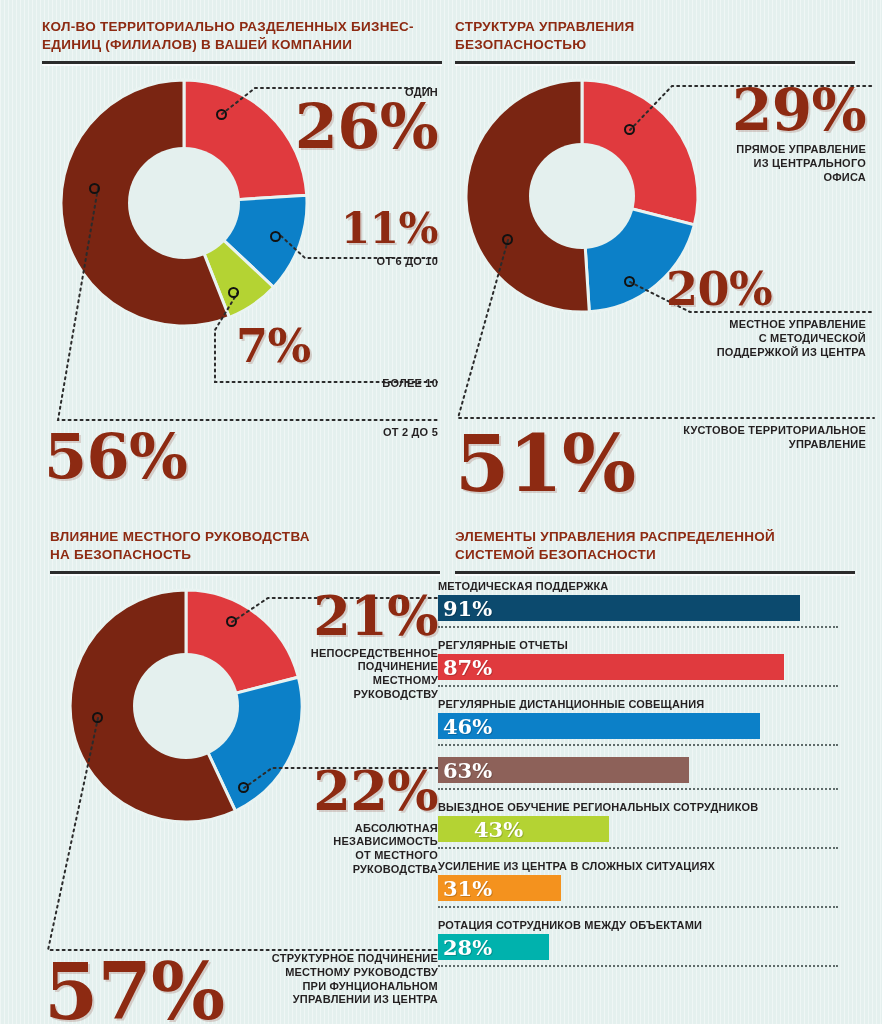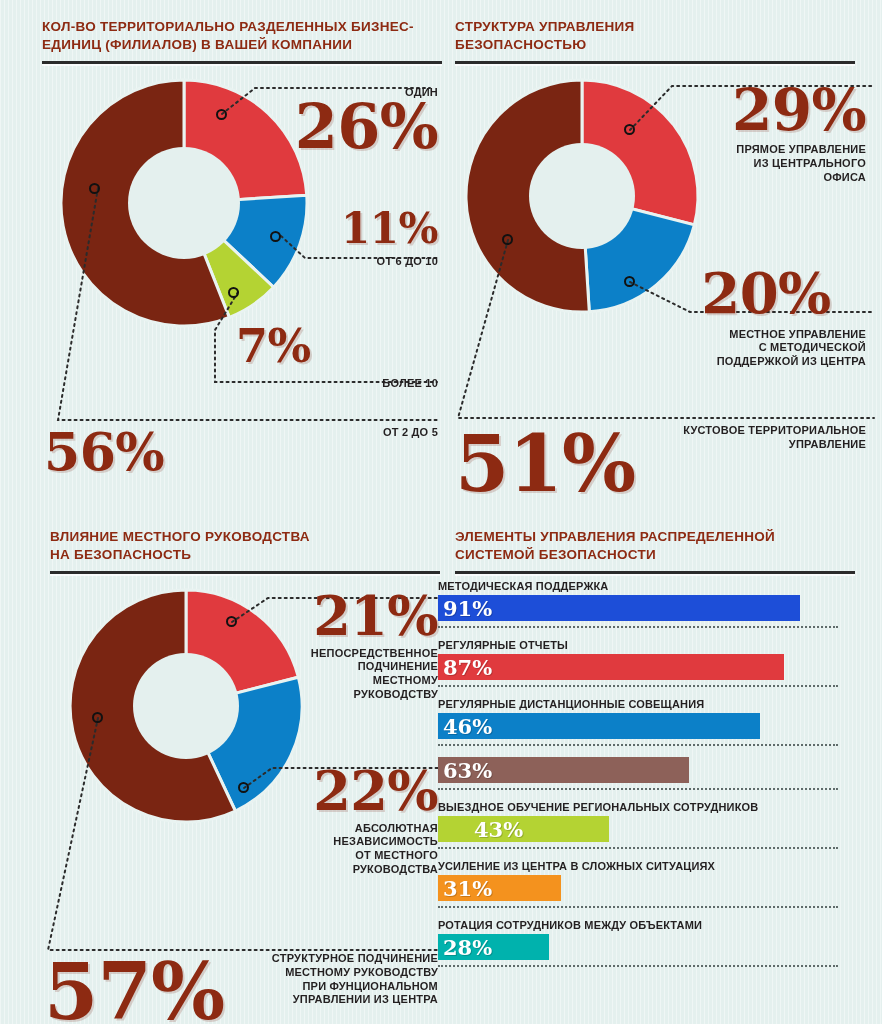--- a/index.html
+++ b/index.html
@@ -147,21 +147,21 @@
   </div>
 
   <div style="position:absolute;left:200px;top:325px;width:238px;">
     <div class="bignum" style="font-size:46px;text-align:left;padding-left:36px;">7%</div>
     <div class="cap cap-r" style="margin-top:10px;">БОЛЕЕ 10</div>
   </div>
 
   <div style="position:absolute;left:240px;top:426px;width:198px;">
     <div class="cap cap-r">ОТ 2 ДО 5</div>
   </div>
-  <div class="bignum" style="position:absolute;left:44px;top:428px;font-size:52px;text-align:center;">56%</div>
+  <div class="bignum" style="position:absolute;left:44px;top:428px;font-size:62px;text-align:center;">56%</div>
 
   <div class="panel" style="left:455px;top:18px;width:400px;">
     <div class="panel-title">СТРУКТУРА УПРАВЛЕНИЯ
 БЕЗОПАСНОСТЬЮ</div>
     <div class="rule"></div>
   </div>
 
   <div class="donut" style="left:458px;top:72px;width:248px;height:248px;">
     <svg width="248" height="248" viewBox="0 0 248 248">
       <g transform="translate(124,124)">
@@ -186,21 +186,21 @@
   <div class="marker" style="left:502px;top:234px;"></div>
 
   <div style="position:absolute;left:676px;top:84px;width:190px;">
     <div class="bignum" style="font-size:58px;text-align:right;">29%</div>
     <div class="cap cap-r" style="margin-top:6px;">ПРЯМОЕ УПРАВЛЕНИЕ
 ИЗ ЦЕНТРАЛЬНОГО
 ОФИСА</div>
   </div>
 
   <div style="position:absolute;left:666px;top:268px;width:200px;">
-    <div class="bignum" style="font-size:56px;text-align:center;">20%</div>
+    <div class="bignum" style="font-size:46px;text-align:left;">20%</div>
     <div class="cap cap-r" style="margin-top:8px;">МЕСТНОЕ УПРАВЛЕНИЕ
 С МЕТОДИЧЕСКОЙ
 ПОДДЕРЖКОЙ ИЗ ЦЕНТРА</div>
   </div>
 
   <div style="position:absolute;left:636px;top:424px;width:230px;">
     <div class="cap cap-r">КУСТОВОЕ ТЕРРИТОРИАЛЬНОЕ
 УПРАВЛЕНИЕ</div>
   </div>
   <div class="bignum" style="position:absolute;left:455px;top:428px;font-size:78px;">51%</div>
@@ -262,21 +262,21 @@
     <div class="panel-title">ЭЛЕМЕНТЫ УПРАВЛЕНИЯ РАСПРЕДЕЛЕННОЙ
 СИСТЕМОЙ БЕЗОПАСНОСТИ</div>
     <div class="rule"></div>
   </div>
 
   <div style="position:absolute;left:438px;top:580px;width:400px;">
     <div id="bars-container">
         <div class="bar-row" style="margin-bottom: 18px;">
           <div class="bar-label">МЕТОДИЧЕСКАЯ ПОДДЕРЖКА</div>
           <div class="bar-track">
-            <div class="bar-fill" style="background: #1d4ed8; width: 362px;">
+            <div class="bar-fill" style="background: #0c4a6e; width: 362px;">
               <span class="bar-val">91%</span>
             </div>
             <div class="bar-dots"></div>
           </div>
         </div>
         <div class="bar-row" style="margin-bottom: 18px;">
           <div class="bar-label">РЕГУЛЯРНЫЕ ОТЧЕТЫ</div>
           <div class="bar-track">
             <div class="bar-fill" style="background: rgb(224, 58, 62); width: 346px;">
               <span class="bar-val">87%</span>

